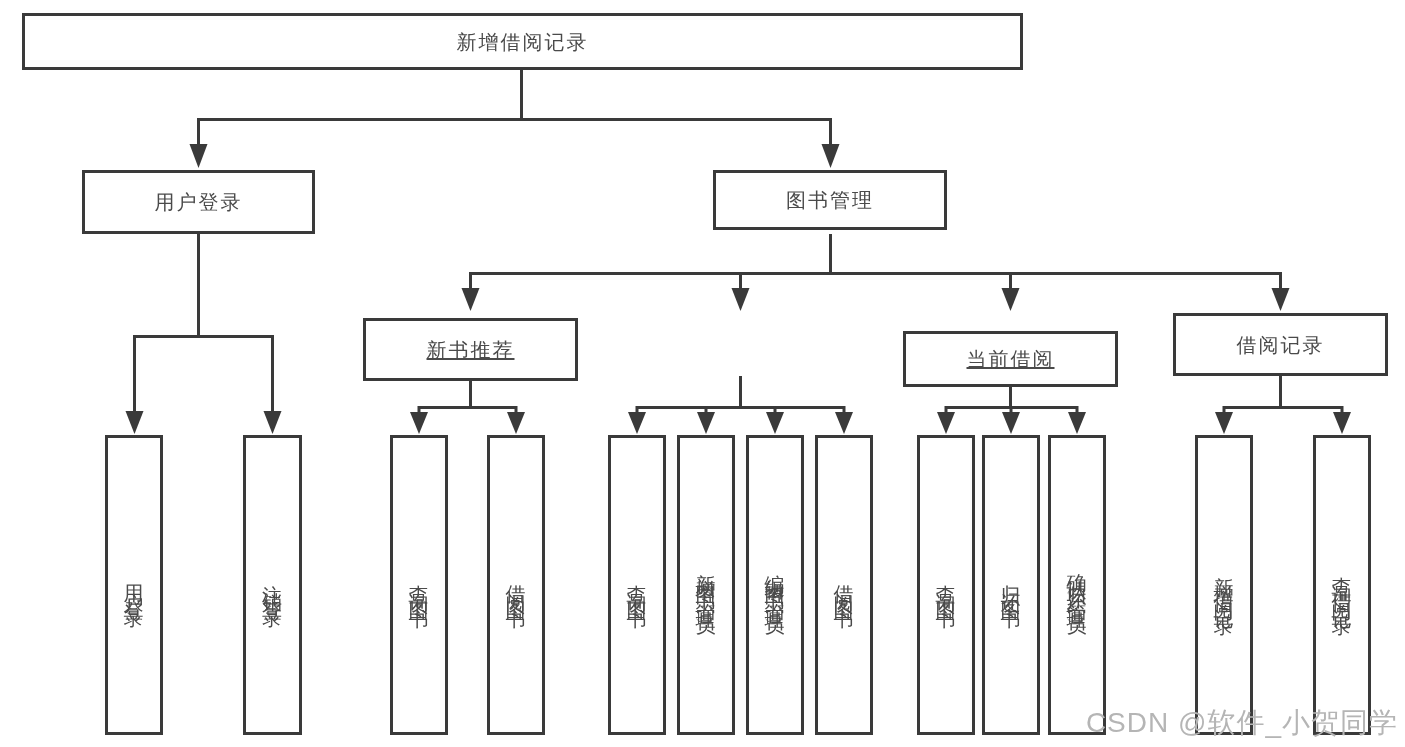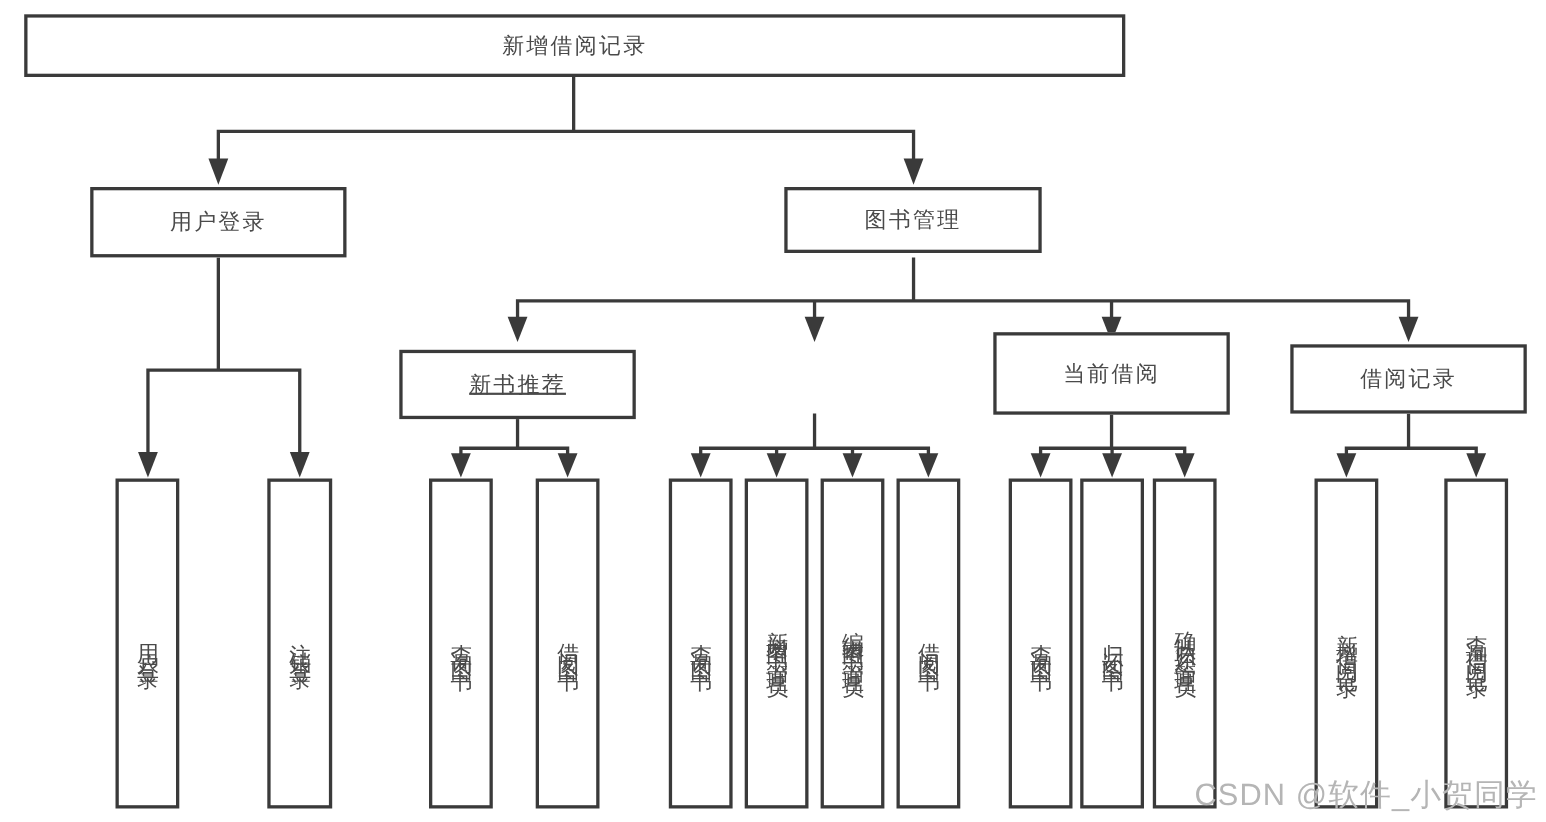--- a/index.html
+++ b/index.html
@@ -109,21 +109,21 @@
       <polygon points="1333,412 1351,412 1342,434"></polygon>
     </g>
   </svg>
 
   <div class="box" style="left:22px; top:13px; width:1001px; height:57px;">新增借阅记录</div>
 
   <div class="box" style="left:82px; top:170px; width:233px; height:64px;">用户登录</div>
   <div class="box" style="left:713px; top:170px; width:234px; height:60px;">图书管理</div>
 
   <div class="box" style="left:363px; top:318px; width:215px; height:63px;text-decoration:underline;">新书推荐</div>
-  <div class="box" style="left:903px; top:302px; width:215px; height:75px;">当前借阅</div>
+  <div class="box" style="left:903px; top:331px; width:215px; height:56px;text-decoration:underline;">当前借阅</div>
   <div class="box" style="left:1173px; top:313px; width:215px; height:63px;">借阅记录</div>
 
   <div class="box vertical" style="left:105px; top:435px; width:58px; height:300px;">用户登录</div>
   <div class="box vertical" style="left:243px; top:435px; width:59px; height:300px;">注销登录</div>
 
   <div class="box vertical" style="left:390px; top:435px; width:58px; height:300px;">查询图书</div>
   <div class="box vertical" style="left:487px; top:435px; width:58px; height:300px;">借阅图书</div>
 
   <div class="box vertical" style="left:608px; top:435px; width:58px; height:300px;">查询图书</div>
   <div class="box vertical long" style="left:677px; top:435px; width:58px; height:300px;">新增图书（管理员）</div>

